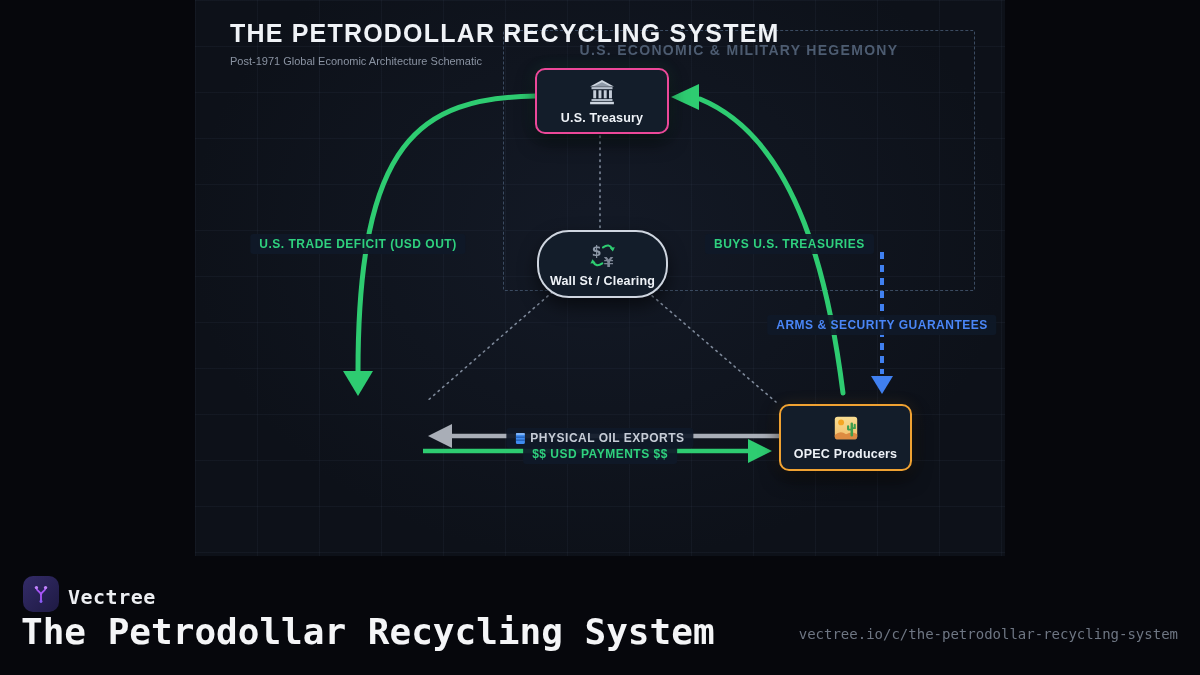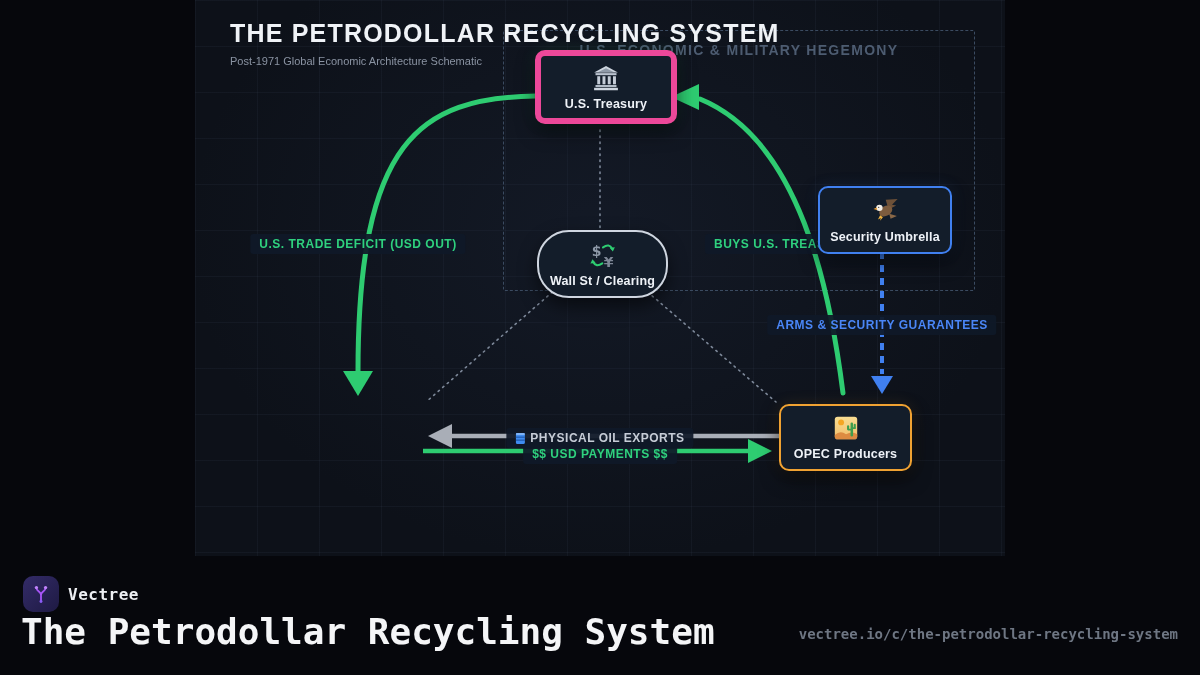--- a/index.html
+++ b/index.html
@@ -61,48 +61,48 @@
 
   
   .node{
     position:absolute;z-index:3;
     background:#131d2a;border-radius:10px;
     display:flex;flex-direction:column;align-items:center;justify-content:center;gap:5px;
     box-shadow:0 8px 18px rgba(0,0,0,.55);
   }
   .node .nlabel{font-size:12.5px;font-weight:bold;color:#eef2f7;letter-spacing:.2px;}
   .node svg.icon{width:28px;height:28px;display:block;}
-  .node-treasury{left:535px;top:50px;width:130px;height:62px;border:6px solid #ec4899;
+  .node-treasury{left:535px;top:68px;width:130px;height:62px;border:2px solid #ec4899;
     box-shadow:0 8px 18px rgba(0,0,0,.55),0 0 16px rgba(46,204,113,.12);}
   .node-security{left:818px;top:186px;width:130px;height:64px;border:2px solid #4080f0;
     box-shadow:0 8px 18px rgba(0,0,0,.55),0 0 16px rgba(64,128,240,.12);}
   .node-clearing{left:537px;top:230px;width:127px;height:64px;border:2px solid #cfd6e0;border-radius:32px;}
   .node-importers{left:293px;top:404px;width:130px;height:63px;border:2px solid #8b5cf6;
     box-shadow:0 8px 18px rgba(0,0,0,.55),0 0 16px rgba(139,92,246,.12);}
   .node-opec{left:779px;top:404px;width:129px;height:63px;border:2px solid #f0a232;
     box-shadow:0 8px 18px rgba(0,0,0,.55),0 0 16px rgba(240,162,50,.12);}
 
   
   .footer-logo{
     position:absolute;left:23px;top:576px;width:36px;height:36px;border-radius:10px;
     background:linear-gradient(135deg,#332b68,#1e1a43);
     display:flex;align-items:center;justify-content:center;z-index:4;
   }
   .brand{
     position:absolute;left:68px;top:585px;z-index:4;
-    font-family:"DejaVu Sans Mono",monospace;font-weight:bold;font-size:16px;color:#ecEef2;
+    font-family:"DejaVu Sans Mono",monospace;font-weight:bold;font-size:20px;color:#ecEef2;
     letter-spacing:.5px;color:#eceef2;
   }
   .footer-title{
     position:absolute;left:21px;top:611px;z-index:4;
     font-family:"DejaVu Sans Mono",monospace;font-weight:bold;font-size:36px;color:#f4f5f7;
   }
   .footer-url{
     position:absolute;right:22px;top:626px;z-index:4;
-    font-family:"DejaVu Sans Mono",monospace;font-size:14px;color:#6e7683;font-weight:bold;
+    font-family:"DejaVu Sans Mono",monospace;font-size:14px;color:#6e7683;
   }
 </style>
 </head>
 <body>
 
 <div class="canvas">
 
   <div class="grid-panel"></div>
 
   <div class="hdr-title">THE PETRODOLLAR RECYCLING SYSTEM</div>
@@ -168,32 +168,20 @@
         <rect x="15" y="17.5" width="4.2" height="11.5"></rect>
         <rect x="22.5" y="17.5" width="4.2" height="11.5"></rect>
         <rect x="30" y="17.5" width="4.2" height="11.5"></rect>
       </g>
       <rect x="5" y="30" width="30" height="3" fill="#b2bcc8"></rect>
       <rect x="3" y="34" width="34" height="3.5" fill="#cdd5df"></rect>
     </svg>
     <span class="nlabel">U.S. Treasury</span>
   </div>
 
-  <div class="node node-security">
-    <svg class="icon" viewBox="0 0 40 40">
-      <polygon points="21,4 38,3 30,11 36,12 25,18" fill="#6e5138"></polygon>
-      <ellipse cx="21" cy="20" rx="10" ry="7" transform="rotate(-28 21 20)" fill="#7d5c3e"></ellipse>
-      <polygon points="26,24 37,27 28,31" fill="#8a6847"></polygon>
-      <circle cx="12" cy="15.5" r="4.6" fill="#f4efe6"></circle>
-      <polygon points="8.2,15 3.5,17 8.8,18.6" fill="#f0a030"></polygon>
-      <circle cx="11" cy="14.8" r="0.9" fill="#2a2a2a"></circle>
-      <polygon points="13,26 10,32 14,30 13,34 17,29" fill="#f2b33d"></polygon>
-    </svg>
-    <span class="nlabel">Security Umbrella</span>
-  </div>
 
   <div class="node node-clearing">
     <svg class="icon" viewBox="0 0 40 40">
       <text x="4" y="22" font-family="DejaVu Sans, sans-serif" font-size="20" font-weight="bold" fill="#8e99a8">$</text>
       <text x="21" y="37" font-family="DejaVu Sans, sans-serif" font-size="20" font-weight="bold" fill="#7e8796">¥</text>
       <path d="M 20 9 Q 29 3 33 11" stroke="#2ecc71" stroke-width="3" fill="none" stroke-linecap="round"></path>
       <polygon points="34,15 29.5,9.5 37,9" fill="#2ecc71"></polygon>
       <path d="M 19 32 Q 10 38 6 30" stroke="#2ecc71" stroke-width="3" fill="none" stroke-linecap="round"></path>
       <polygon points="5,26 9.5,31.5 2,32" fill="#2ecc71"></polygon>
     </svg>

